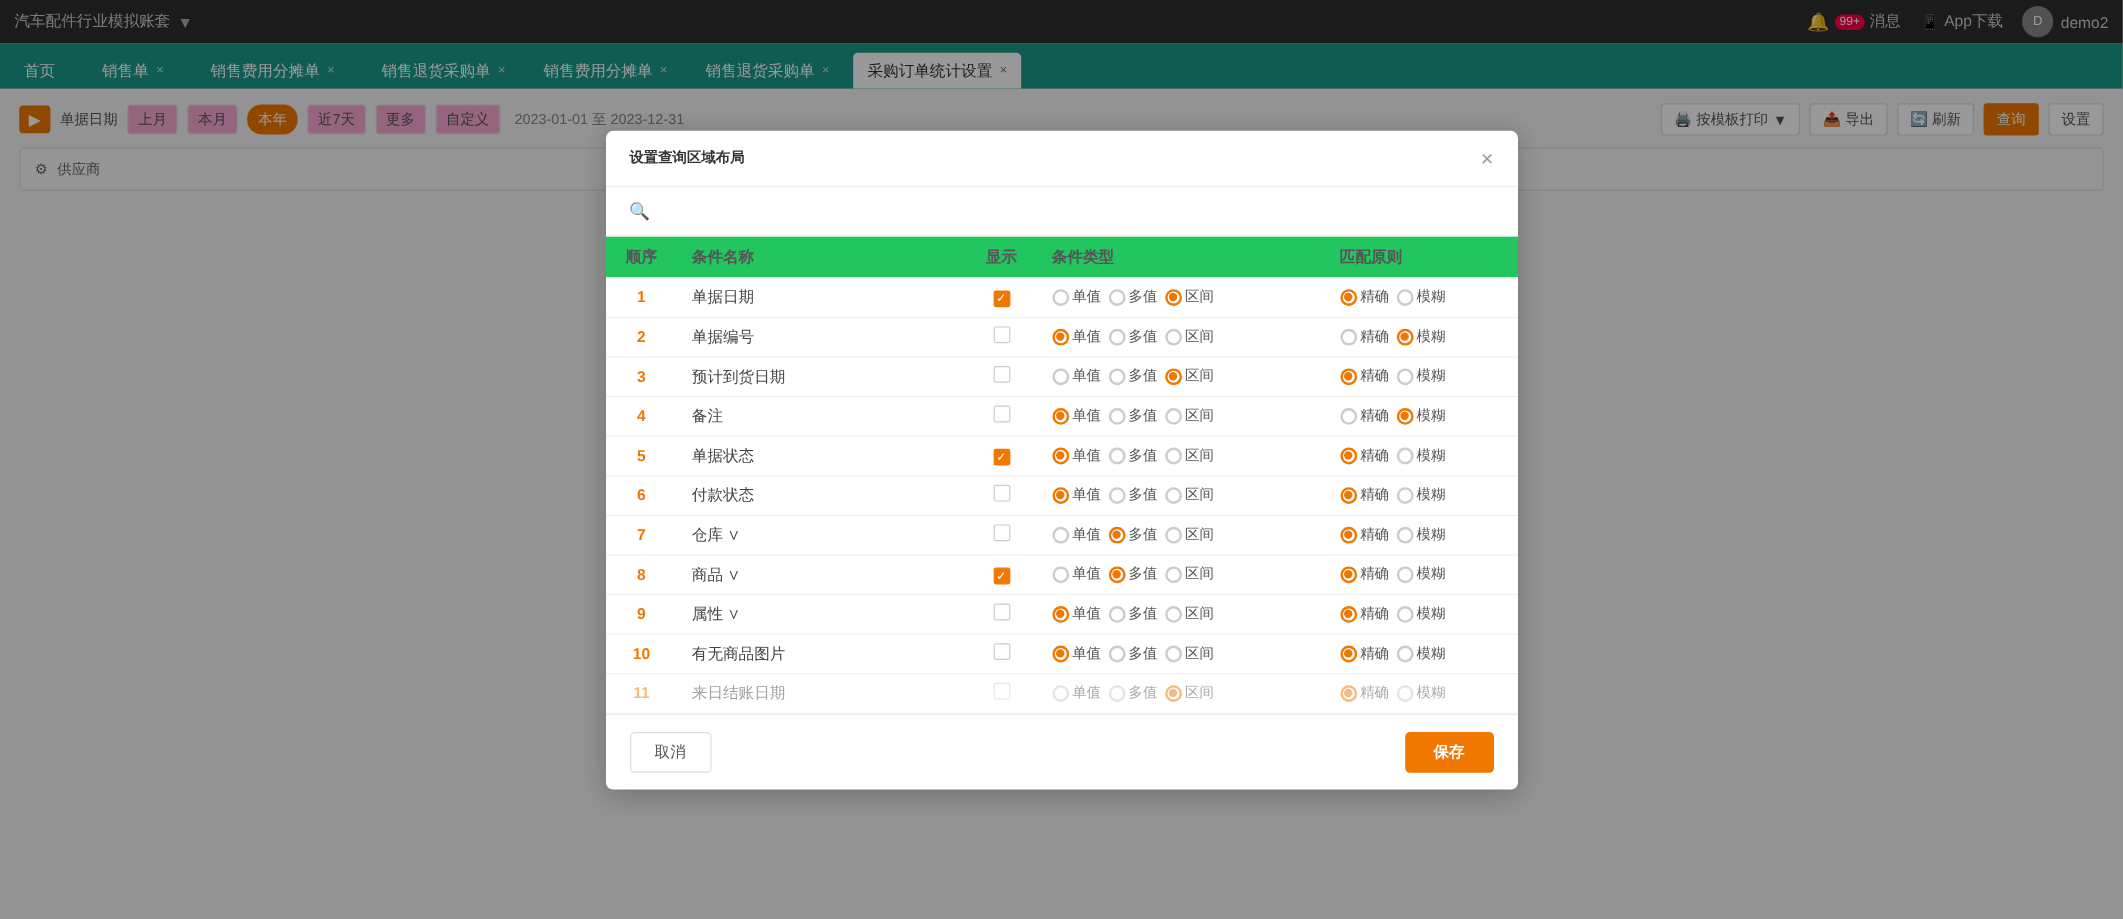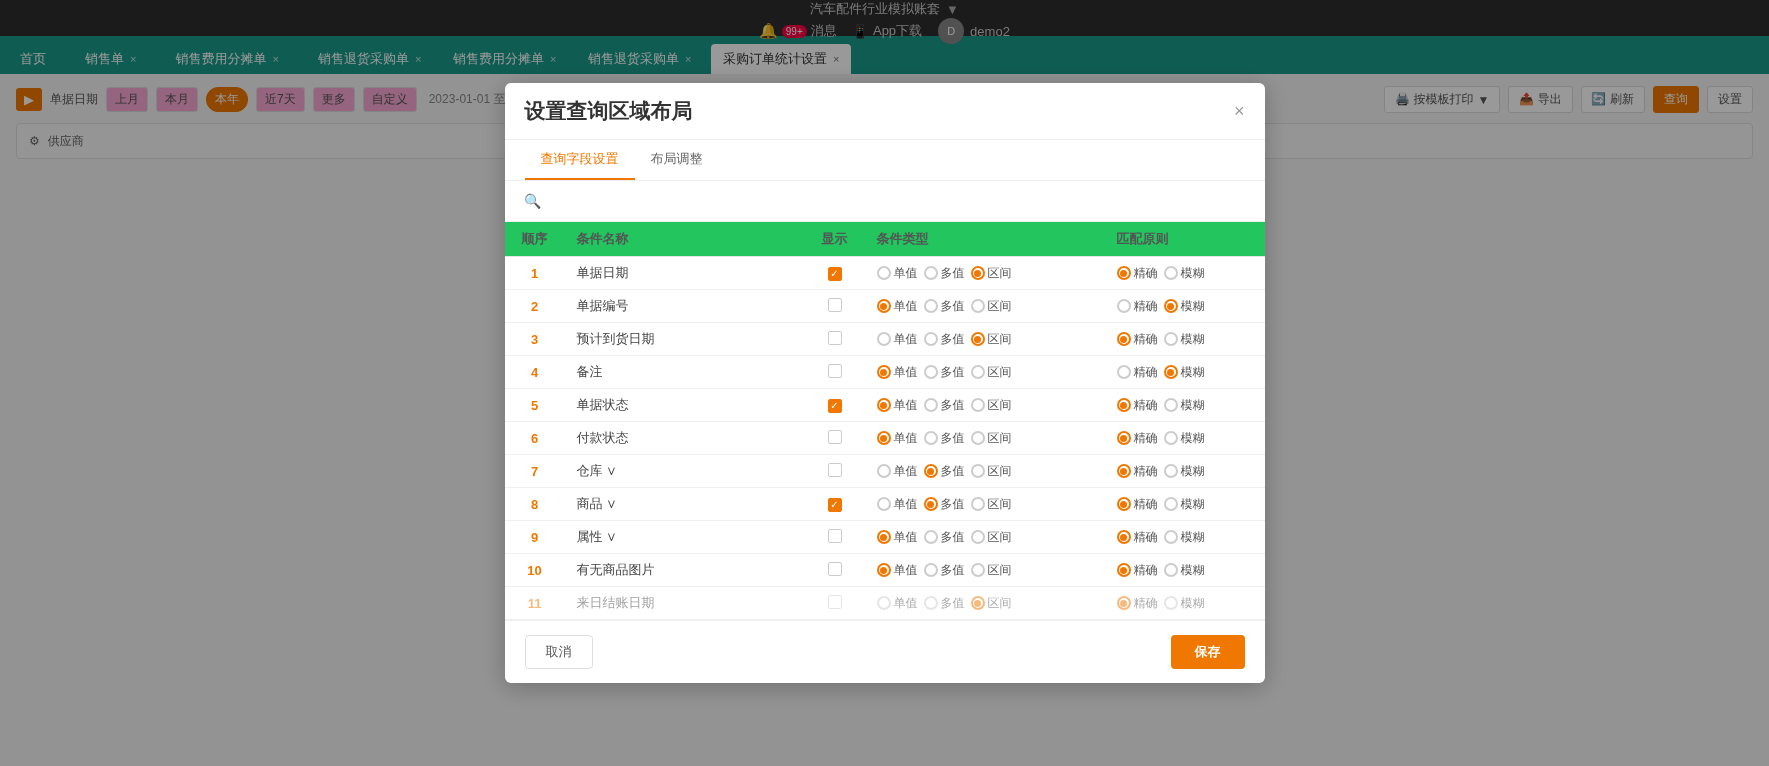--- a/index.html
+++ b/index.html
@@ -7,21 +7,20 @@
 
     
     .top-bar {
       height: 36px;
       background: #2d2d2d;
       display: flex;
       align-items: center;
       justify-content: space-between;
       padding: 0 12px;
       color: #ccc;
-      flex-direction: column;
     }
     .top-bar-left { display: flex; align-items: center; gap: 6px; font-size: 13px; }
     .top-bar-right { display: flex; align-items: center; gap: 16px; font-size: 13px; }
     .top-bar-right .badge { background: #f04; color: #fff; border-radius: 8px; font-size: 10px; padding: 1px 4px; }
     .avatar { width: 26px; height: 26px; border-radius: 50%; background: #888; display: flex; align-items: center; justify-content: center; color: #fff; font-size: 11px; }
 
     
     .nav-tabs {
       height: 38px;
       background: #1a9a8a;
@@ -85,21 +84,21 @@
       box-shadow: 0 4px 24px rgba(0,0,0,0.25);
       position: relative;
     }
     .modal-header {
       padding: 14px 20px;
       border-bottom: 1px solid #eee;
       display: flex;
       align-items: center;
       justify-content: space-between;
     }
-    .modal-title { font-size: 21px; font-weight: bold; color: #333; }
+    .modal-title { font-size: 12px; font-weight: bold; color: #333; }
     .modal-close { cursor: pointer; color: #999; font-size: 18px; line-height: 1; }
 
     
     .modal-tabs { display: flex; gap: 0; padding: 0 20px; border-bottom: 1px solid #eee; }
     .modal-tab { padding: 10px 16px; cursor: pointer; font-size: 13px; color: #666; border-bottom: 2px solid transparent; }
     .modal-tab.active { color: #f07800; border-bottom-color: #f07800; }
 
     
     .search-box { padding: 12px 20px; display: flex; align-items: center; gap: 8px; border-bottom: 1px solid #f0f0f0; }
     .search-icon { color: #aaa; font-size: 14px; }
@@ -220,24 +219,20 @@
 </div>
 
 <div class="overlay">
   <div class="modal">
 
     <div class="modal-header">
       <span class="modal-title">设置查询区域布局</span>
       <span class="modal-close">×</span>
     </div>
 
-    <div class="modal-tabs">
-      <div class="modal-tab active">查询字段设置</div>
-      <div class="modal-tab">布局调整</div>
-    </div>
 
     <div class="search-box">
       <span class="search-icon">🔍</span>
     </div>
 
     <div class="modal-table">
       <table>
         <thead>
           <tr>
             <th style="width:60px;text-align:center;">顺序</th>

